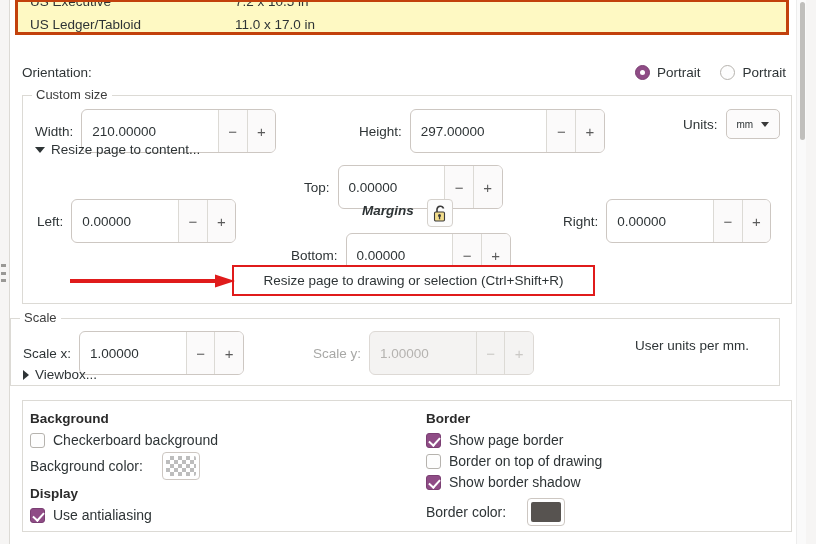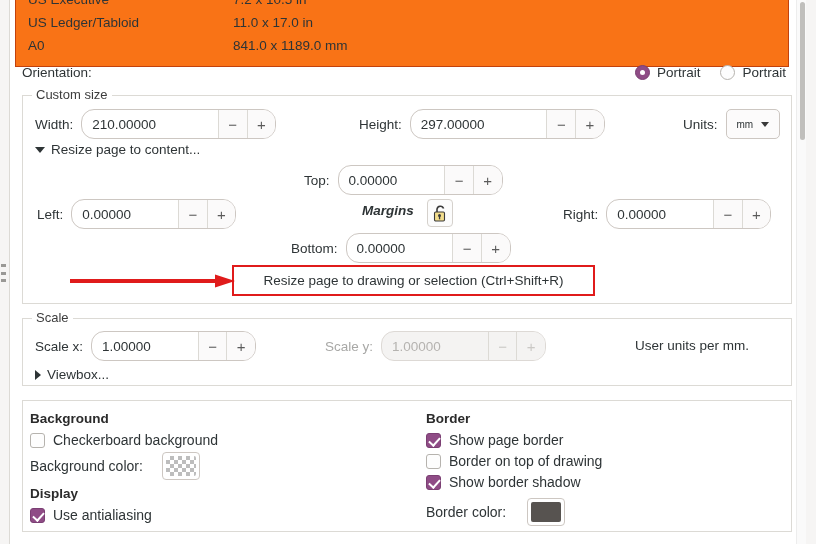--- a/index.html
+++ b/index.html
@@ -36,22 +36,22 @@
   }
   .vscroll .thumb {
     position: absolute; left: 3px; top: 2px; width: 5px; height: 138px;
     background: #c0bfbc; border-radius: 3px;
   }
 
   .content { position: absolute; left: 0; top: 0; width: 786px; height: 544px; }
 
   
   .sizelist {
-    position: absolute; left: 5px; top: -1px; width: 774px; height: 68px;
-    background: #f97316; border: 1px solid #c2410c; overflow: hidden;
+    position: absolute; left: 5px; top: -1px; width: 774px; height: 36px;
+    background: #fef9c3; border: 3px solid #c2410c; overflow: hidden;
   }
   .sizerow { display: flex; height: 23px; align-items: center; padding: 0 12px; font-size: 13.5px; }
   .sizerow .nm { width: 205px; }
   .sizerow .dm { }
   .sizerow.clipt { margin-top: -12px; }
 
   
   .orientation {
     position: absolute; left: 0; top: 58px; width: 786px; height: 28px;
     display: flex; align-items: center;
@@ -70,31 +70,31 @@
   }
 
   
   .group { position: absolute; border: 1px solid #dcdad5; background: #ffffff; }
   .group > .legend {
     position: absolute; top: -9px; left: 9px; background: #ffffff;
     padding: 0 4px; font-size: 13px; color: #3d3d3d;
   }
 
   #grp-custom { left: 12px; top: 95px; width: 770px; height: 209px; }
-  #grp-scale  { left: 12px; top: 318px; width: 770px; height: 68px; }
+  #grp-scale  { left: 0; top: 318px; width: 770px; height: 68px; }
   #grp-bottom { left: 12px; top: 400px; width: 770px; height: 132px; }
 
   
   .fieldrow { position: absolute; display: flex; align-items: center; }
   .flabel { font-size: 13.5px; margin-right: 8px; white-space: nowrap; }
   .flabel.dim { color: #a8a8a6; }
 
   .spin {
-    display: flex; align-items: stretch; height: 30px;
-    border: 1px solid #cdc7c2; border-radius: 13px; background: #ffffff; overflow: hidden;
+    display: flex; align-items: stretch; height: 44px;
+    border: 1px solid #cdc7c2; border-radius: 6px; background: #ffffff; overflow: hidden;
   }
   .spin .val {
     display: flex; align-items: center; padding: 0 10px; font-size: 13.5px;
     color: #2e3436; min-width: 0;
   }
   .spin .btn {
     width: 29px; display: flex; align-items: center; justify-content: center;
     border-left: 1px solid #dcdad5; background: #fbfafa;
     font-size: 15px; color: #5b5b5b; user-select: none;
   }

